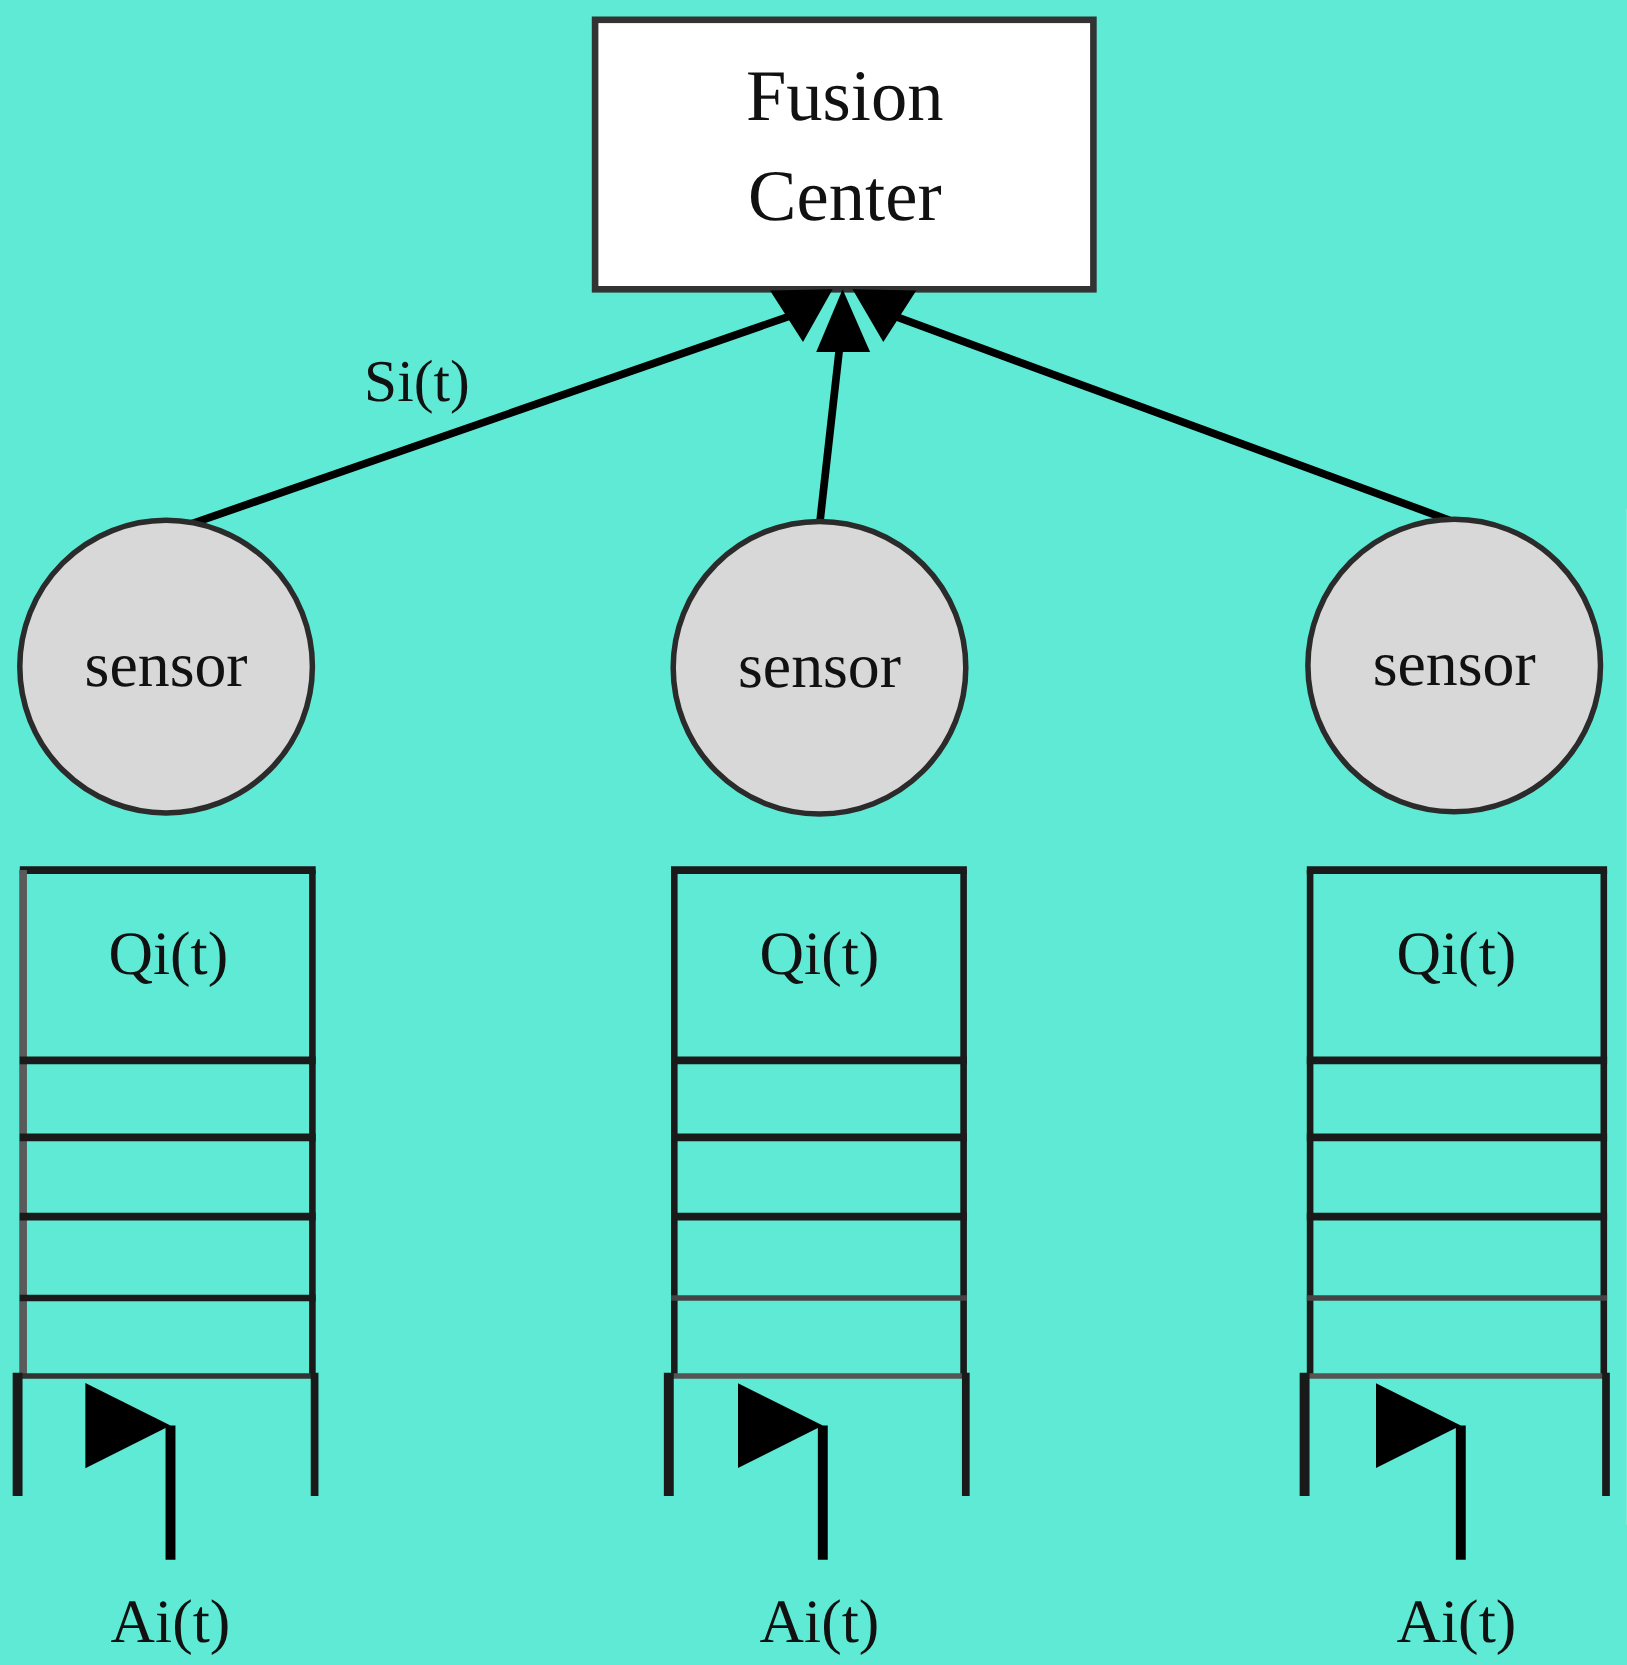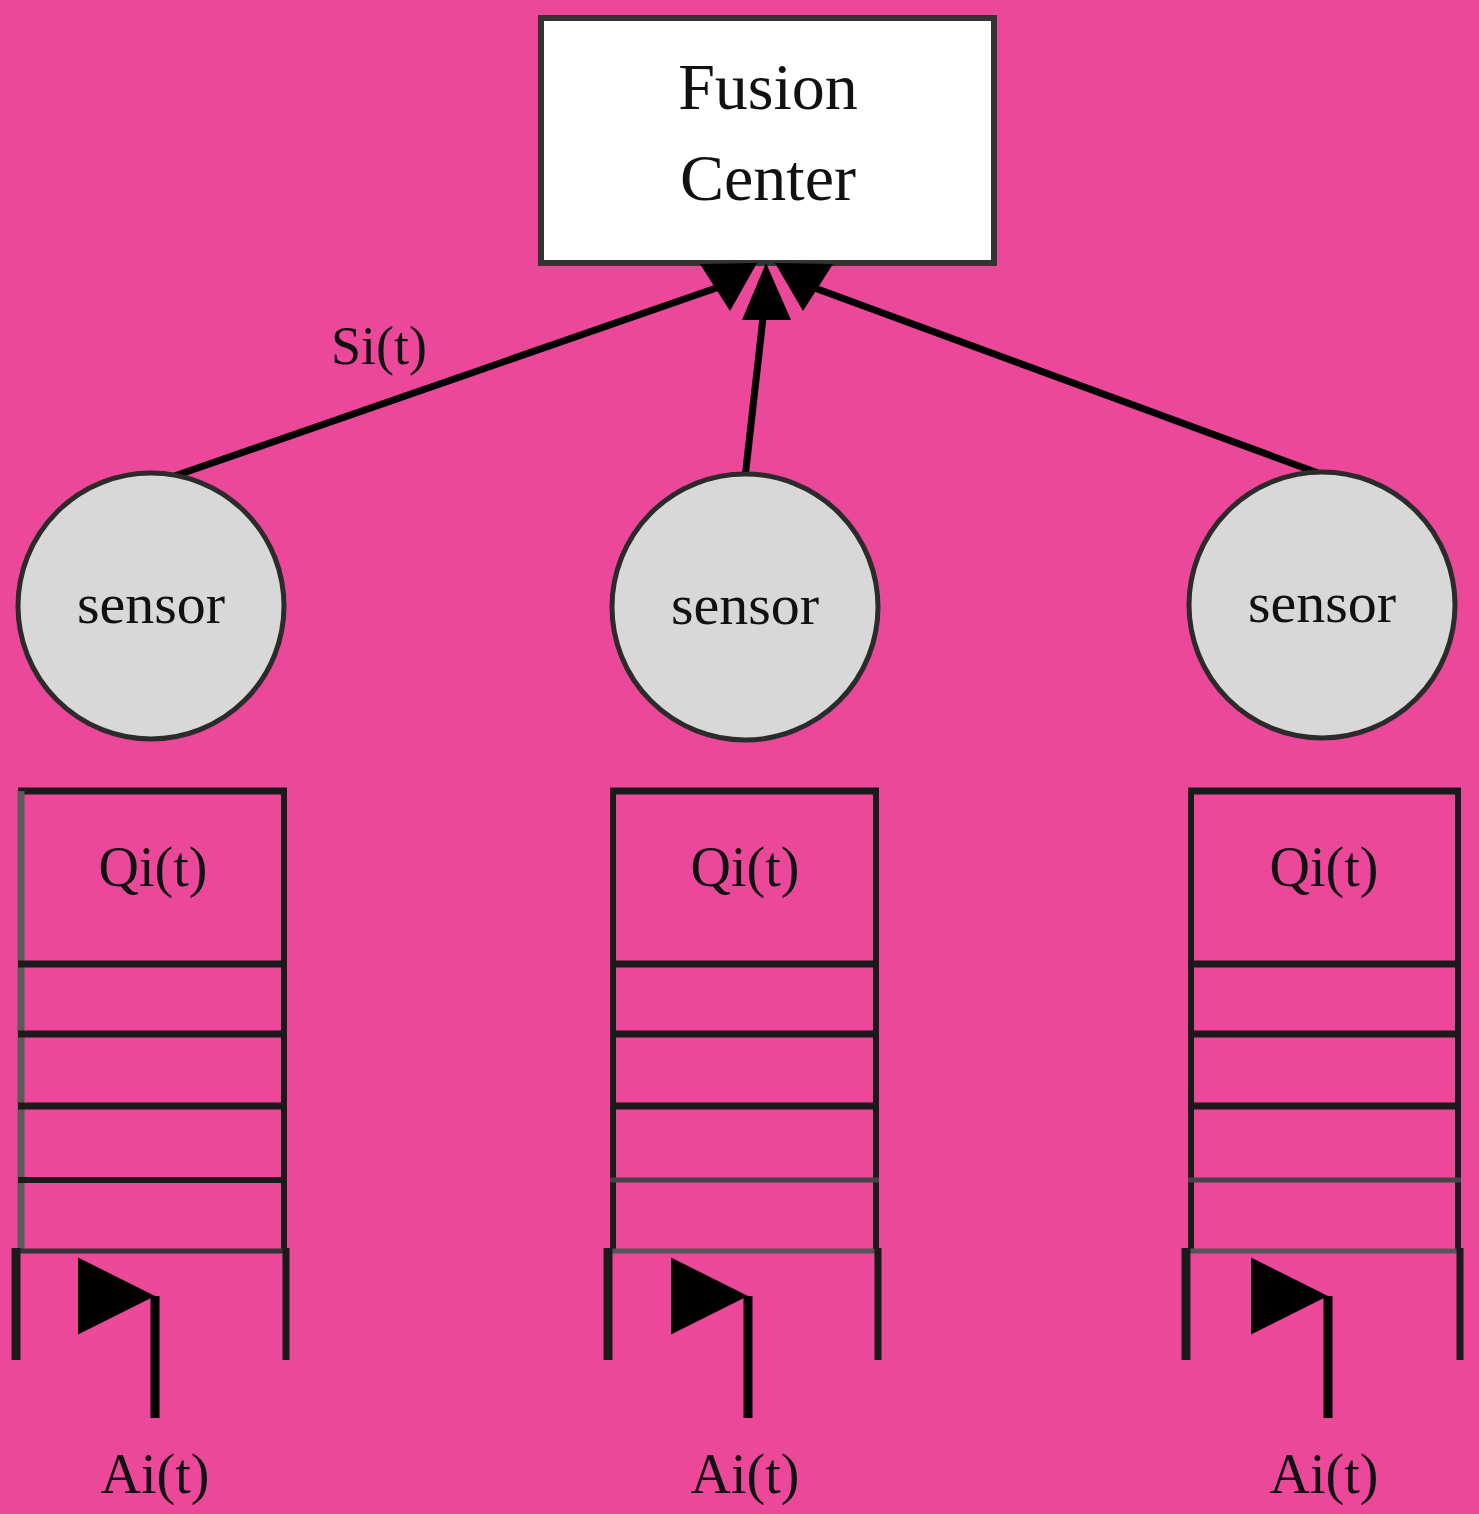--- a/index.html
+++ b/index.html
@@ -8,21 +8,21 @@
     padding: 0;
     background: #ffffff;
   }
   body {
     font-family: "Liberation Serif", "DejaVu Serif", serif;
   }
   #diagram-root {
     position: relative;
     width: 1479px;
     height: 1514px;
-    background: #ec4899;
+    background: #5eead4;
     overflow: hidden;
   }
   #diagram-svg {
     position: absolute;
     top: 0;
     left: 0;
     width: 1479px;
     height: 1514px;
     display: block;
   }

